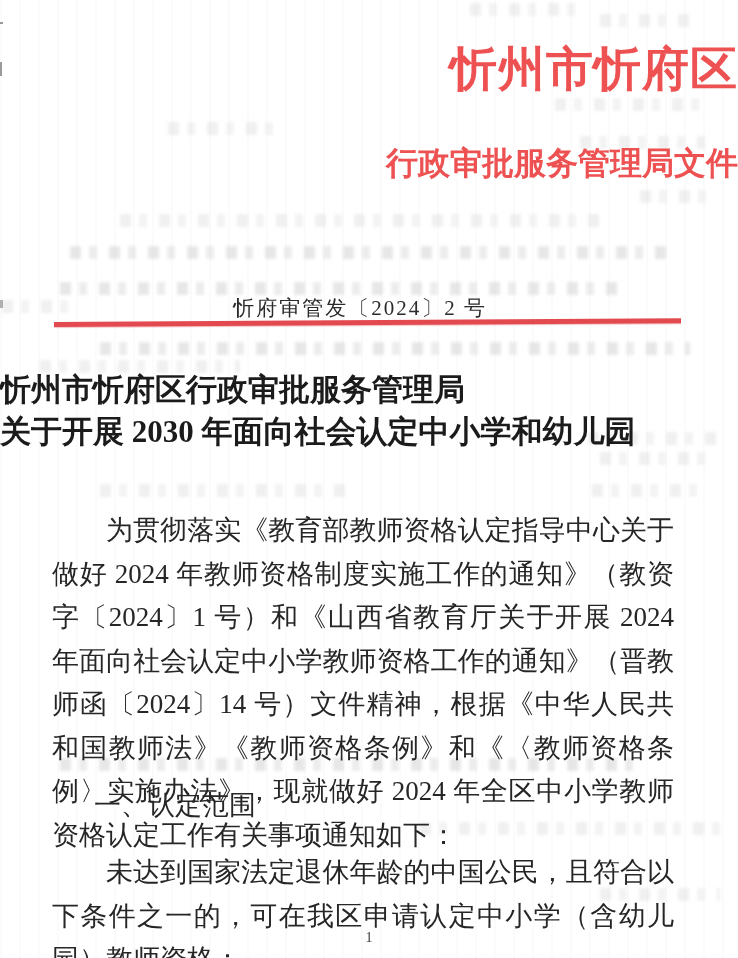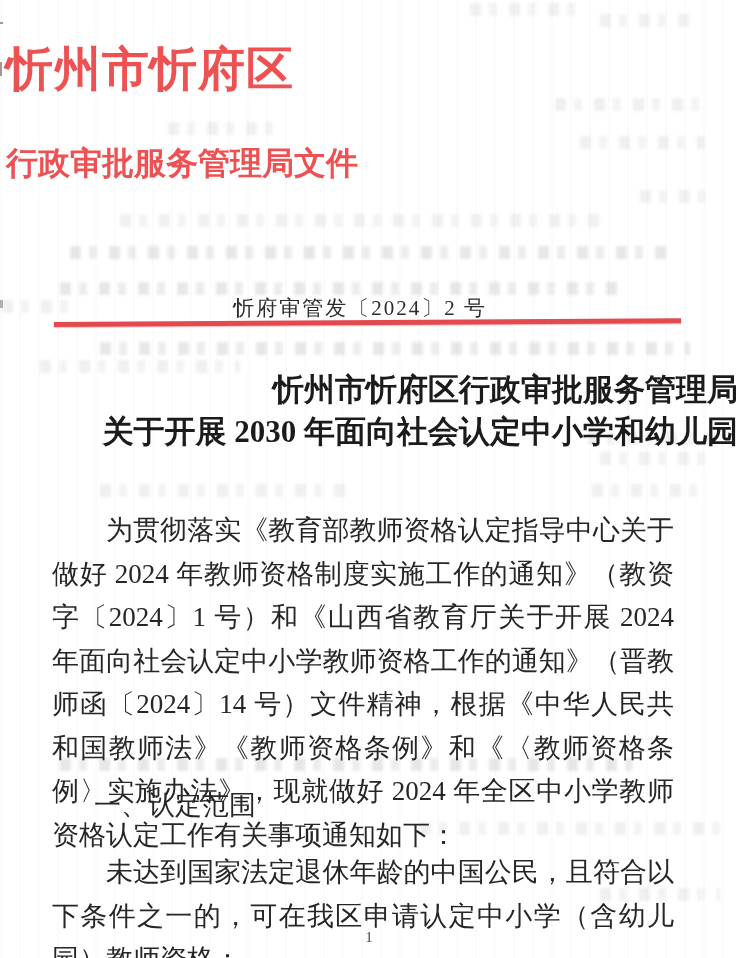--- a/index.html
+++ b/index.html
@@ -22,23 +22,23 @@
       repeating-linear-gradient(90deg,
         rgba(0,0,0,0.014) 0 2px,
         rgba(0,0,0,0) 2px 19px),
       #ffffff;
   }
 
   
   .masthead {
     position: absolute;
     top: 44px;
-    left: 6px;
+    left: 0;
     right: 0;
-    text-align: left;
+    text-align: right;
     color: var(--header-red, #ee5152);
     font-weight: 900;
     line-height: 1.08;
   }
   .masthead-line1 { font-size: 47px; letter-spacing: 1px; }
   .masthead-line2 { font-size: 32px; letter-spacing: 0px; margin-top: 51px; }
 
   
   .doc-number {
     position: absolute;
@@ -64,21 +64,21 @@
     transform: rotate(-0.35deg);
     transform-origin: left center;
   }
 
   
   .doc-title {
     position: absolute;
     top: 369px;
     left: 0;
     right: 0;
-    text-align: right;
+    text-align: left;
     font-size: 31px;
     font-weight: 700;
     line-height: 42px;
     color: #1b1b1b;
   }
 
   
   .body-para {
     position: absolute;
     left: 40px;

